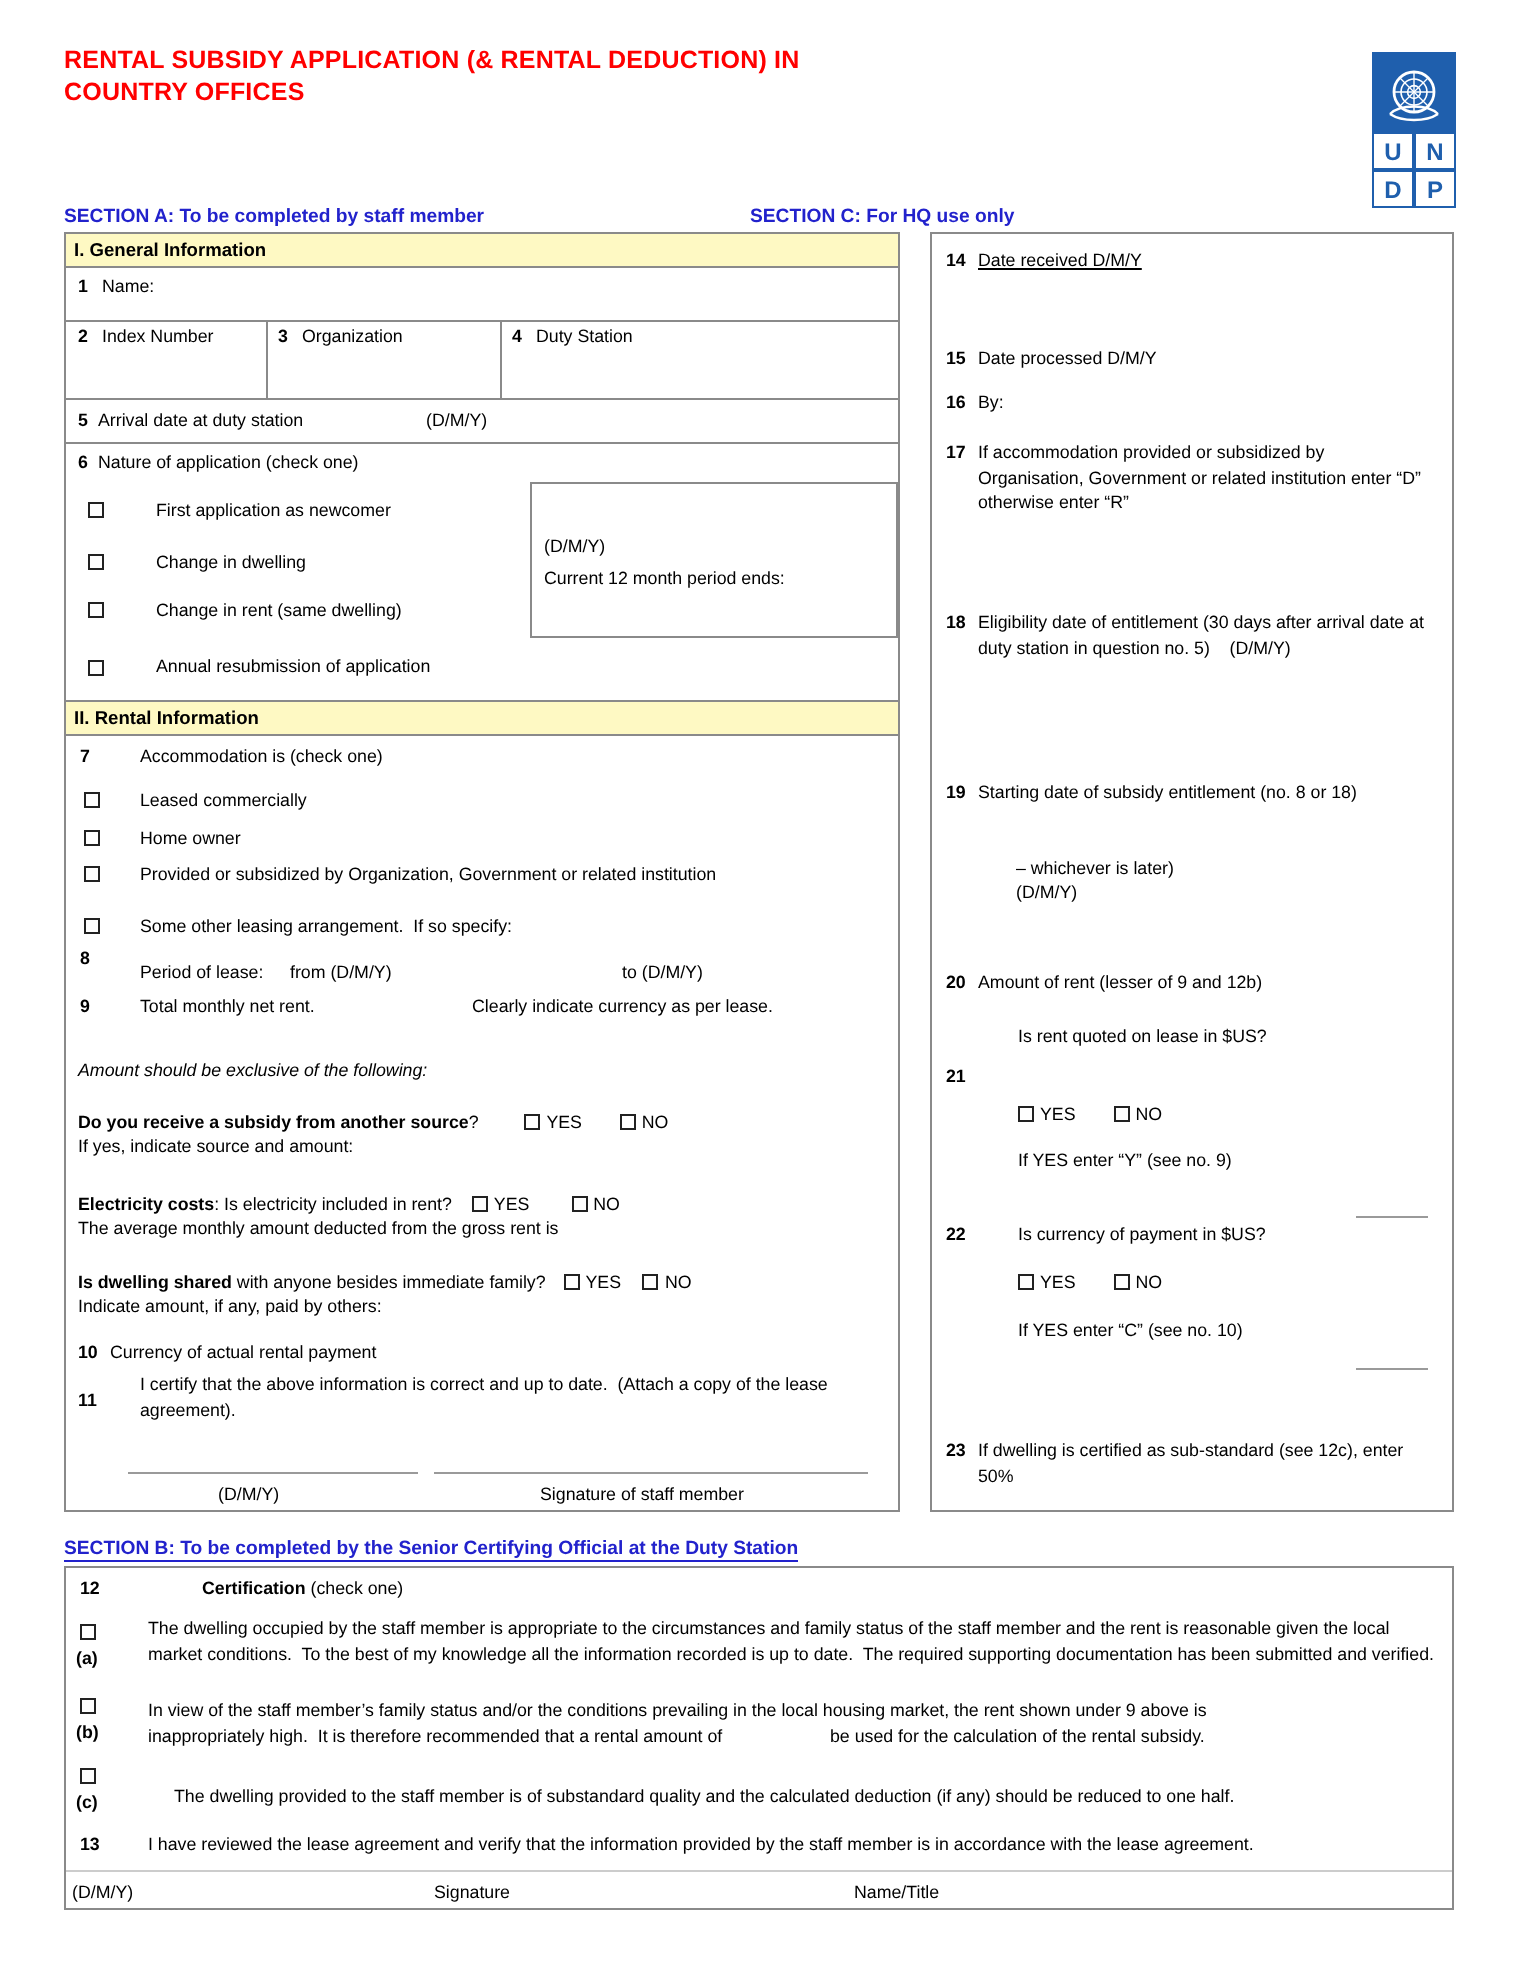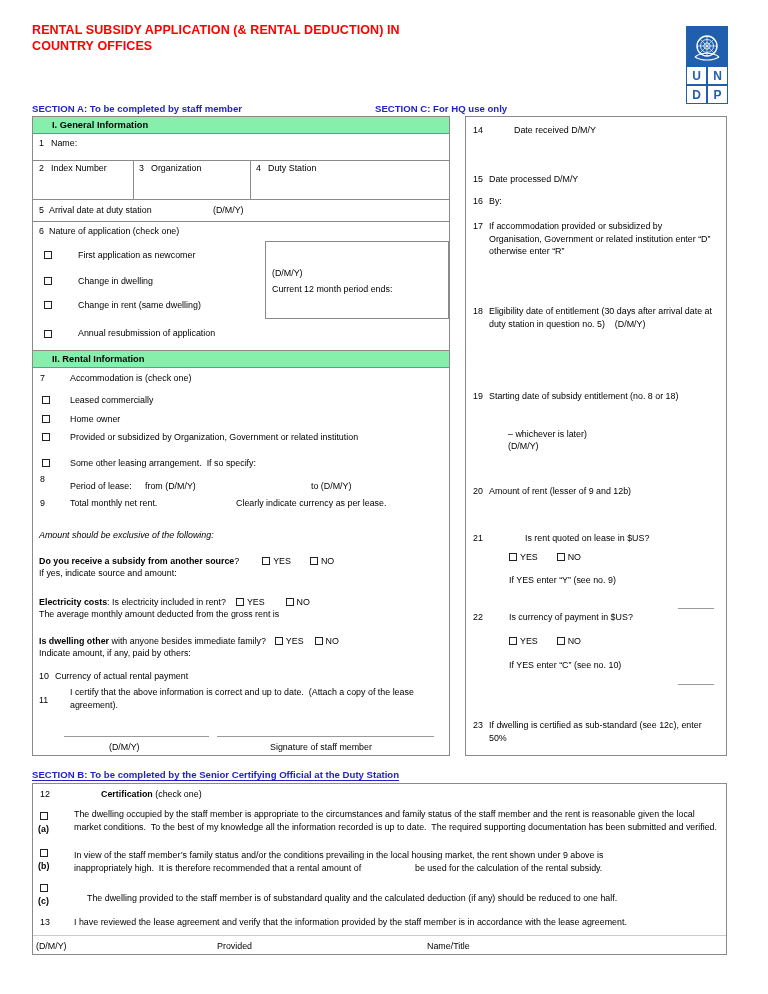--- a/index.html
+++ b/index.html
@@ -87,27 +87,27 @@
 
   
   .box {
     position: absolute;
     border: 1px solid #8a8a8a;
     box-sizing: border-box;
     background: #fff;
   }
   .band {
     position: absolute;
-    background: #86efac;
+    background: #fef9c3;
     box-sizing: border-box;
     border-bottom: 1px solid #8a8a8a;
     font-weight: bold;
     font-size: 9.3px;
     line-height: 16px;
-    padding-left: 19px;
+    padding-left: 4px;
     color: #000;
   }
   .hline {
     position: absolute;
     border-top: 1px solid #8a8a8a;
     height: 0;
   }
   .vline {
     position: absolute;
     border-left: 1px solid #8a8a8a;
@@ -124,21 +124,21 @@
     position: absolute;
     font-size: 8.9px;
     line-height: 12.5px;
     color: #000;
     white-space: pre-wrap;
   }
   .t.b { font-weight: bold; }
   .t.i { font-style: italic; }
   .num {
     position: absolute;
-    font-weight: normal;
+    font-weight: bold;
     font-size: 8.9px;
     line-height: 12.5px;
   }
 
   
   .cb {
     position: absolute;
     width: 8px;
     height: 8px;
     border: 1.2px solid #222;
@@ -275,21 +275,21 @@
   <div class="inline-row" style="left:39px; top:596px;">
     <span style="font-weight:bold;">Electricity costs</span><span>: Is electricity included in rent?</span>
     <span style="display:inline-block;width:5px;"></span>
     <span class="cb-inline"></span><span>YES</span>
     <span style="display:inline-block;width:16px;"></span>
     <span class="cb-inline"></span><span>NO</span>
   </div>
   <div class="t" style="left:39px; top:608px;">The average monthly amount deducted from the gross rent is</div>
 
   <div class="inline-row" style="left:39px; top:635px;">
-    <span style="font-weight:bold;">Is dwelling other</span>
+    <span style="font-weight:bold;">Is dwelling shared</span>
     <span>with anyone besides immediate family?</span>
     <span style="display:inline-block;width:4px;"></span>
     <span class="cb-inline"></span><span>YES</span>
     <span style="display:inline-block;width:6px;"></span>
     <span class="cb-inline"></span><span>NO</span>
   </div>
   <div class="t" style="left:39px; top:647px;">Indicate amount, if any, paid by others:</div>
 
   <div class="num" style="left:39px; top:670px;">10</div>
   <div class="t" style="left:55px; top:670px;">Currency of actual rental payment</div>
@@ -298,21 +298,21 @@
   <div class="t" style="left:70px; top:686px; width:360px;">I certify that the above information is correct and up to date.  (Attach a copy of the lease agreement).</div>
 
   <div class="sigline" style="left:64px; top:736px; width:145px;"></div>
   <div class="sigline" style="left:217px; top:736px; width:217px;"></div>
   <div class="t" style="left:109px; top:741px;">(D/M/Y)</div>
   <div class="t" style="left:270px; top:741px;">Signature of staff member</div>
 
   <div class="box" style="left:465px; top:116px; width:262px; height:640px;"></div>
 
   <div class="num" style="left:473px; top:124px;">14</div>
-  <div class="t" style="left:514px; top:124px;">Date received D/M/Y</div>
+  <div class="t" style="left:489px; top:124px;text-decoration:underline;">Date received D/M/Y</div>
 
   <div class="num" style="left:473px; top:173px;">15</div>
   <div class="t" style="left:489px; top:173px;">Date processed D/M/Y</div>
 
   <div class="num" style="left:473px; top:195px;">16</div>
   <div class="t" style="left:489px; top:195px;">By:</div>
 
   <div class="num" style="left:473px; top:220px;">17</div>
   <div class="t" style="left:489px; top:220px; width:228px;">If accommodation provided or subsidized by Organisation, Government or related institution enter “D” otherwise enter “R”</div>
 
@@ -321,21 +321,21 @@
 
   <div class="num" style="left:473px; top:390px;">19</div>
   <div class="t" style="left:489px; top:390px; width:190px;">Starting date of subsidy entitlement (no. 8 or 18)</div>
   <div class="t" style="left:508px; top:428px;">– whichever is later)</div>
   <div class="t" style="left:508px; top:440px;">(D/M/Y)</div>
 
   <div class="num" style="left:473px; top:485px;">20</div>
   <div class="t" style="left:489px; top:485px;">Amount of rent (lesser of 9 and 12b)</div>
 
   <div class="num" style="left:473px; top:532px;">21</div>
-  <div class="t" style="left:509px; top:532px;margin-left:16px;">Is rent quoted on lease in $US?</div>
+  <div class="t" style="left:509px; top:512px;">Is rent quoted on lease in $US?</div>
   <div class="inline-row" style="left:509px; top:551px;">
     <span class="cb-inline"></span><span>YES</span>
     <span style="display:inline-block;width:14px;"></span>
     <span class="cb-inline"></span><span>NO</span>
   </div>
   <div class="t" style="left:509px; top:574px;">If YES enter “Y” (see no. 9)</div>
 
   <div class="num" style="left:473px; top:611px;">22</div>
   <div class="t" style="left:509px; top:611px;">Is currency of payment in $US?</div>
   <div class="sigline" style="left:678px; top:608px; width:36px;"></div>
@@ -369,17 +369,17 @@
   <div class="t" style="left:415px; top:862px;">be used for the calculation of the rental subsidy.</div>
 
   <div class="cb" style="left:40px; top:884px;"></div>
   <div class="t b" style="left:38px; top:895px;">(c)</div>
   <div class="t" style="left:74px; top:892px; width:645px;margin-left:13px;">The dwelling provided to the staff member is of substandard quality and the calculated deduction (if any) should be reduced to one half.</div>
 
   <div class="num" style="left:40px; top:916px;">13</div>
   <div class="t" style="left:74px; top:916px; width:645px;">I have reviewed the lease agreement and verify that the information provided by the staff member is in accordance with the lease agreement.</div>
 
   <div class="t" style="left:36px; top:940px;">(D/M/Y)</div>
-  <div class="t" style="left:217px; top:940px;">Provided</div>
+  <div class="t" style="left:217px; top:940px;">Signature</div>
   <div class="t" style="left:427px; top:940px;">Name/Title</div>
   <div class="hline" style="left:33px; top:935px; width:693px; border-top:1px solid #cccccc;"></div>
 
 </div>
 
 </body></html>

